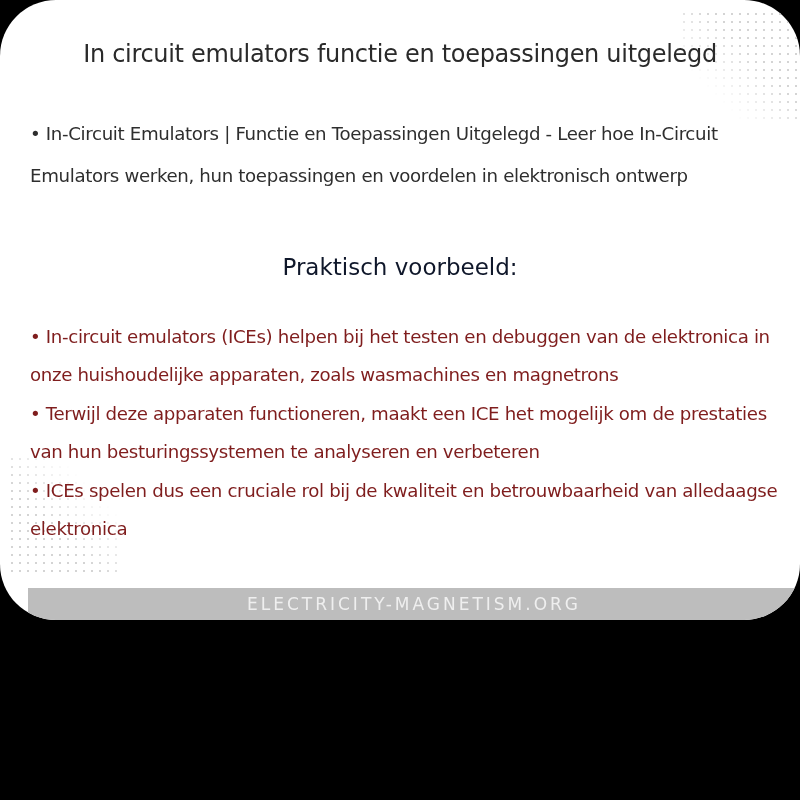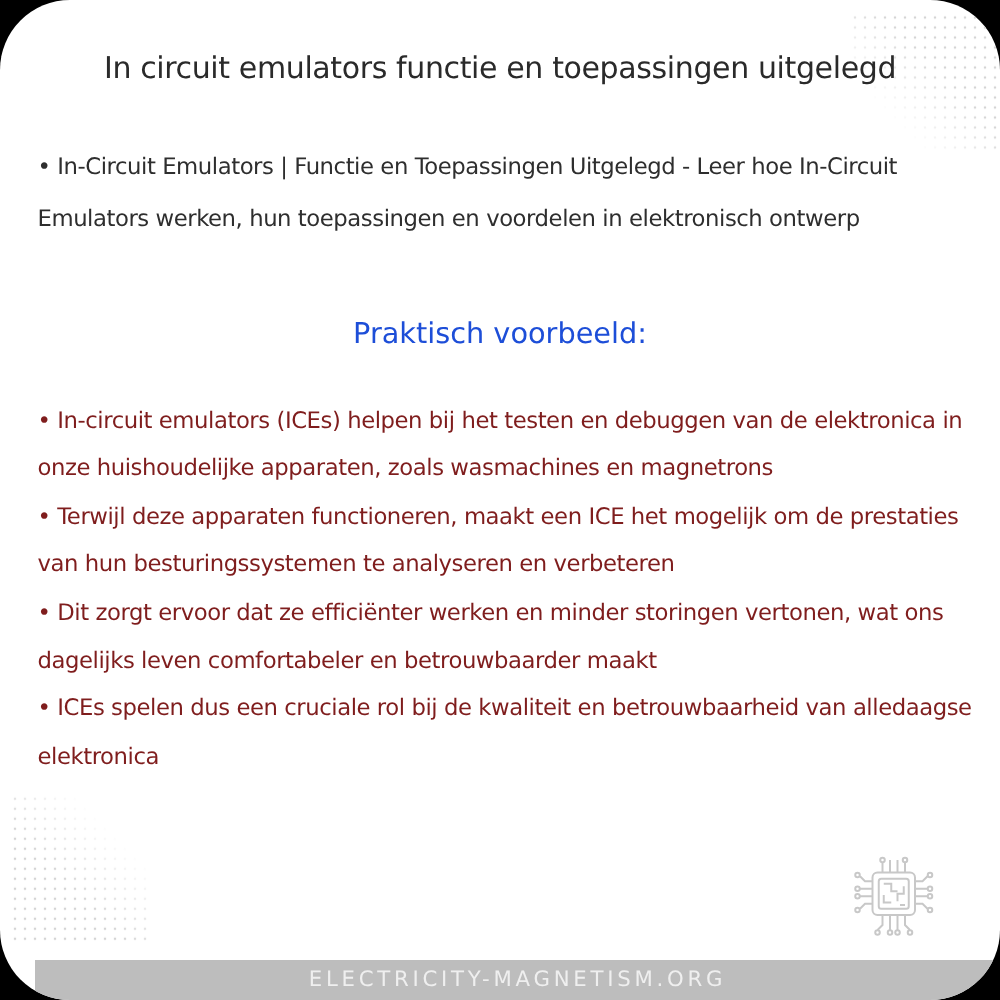--- a/index.html
+++ b/index.html
@@ -1,18 +1,18 @@
 <!DOCTYPE html>
 <html><head>
 <meta charset="utf-8">
 <style>
   html, body { margin:0; padding:0; background:#000; }
   body { width:800px; height:800px; overflow:hidden; position:relative; font-family:"DejaVu Sans", sans-serif; }
   .card {
-    position:absolute; left:0; top:0; width:800px; height:800px;
+    position:absolute; left:0; top:0; width:800px; height:620px;
     background:#ffffff; border-radius:56px; overflow:hidden;
   }
   .dots-tr {
     position:absolute; right:0; top:10px; width:120px; height:110px;
     background-image: radial-gradient(circle, #d4d4d4 1px, transparent 1.3px);
     background-size:8px 8px;
     -webkit-mask-image: linear-gradient(225deg, #000 40%, transparent 75%);
             mask-image: linear-gradient(225deg, #000 40%, transparent 75%);
   }
   .dots-bl {
@@ -25,21 +25,21 @@
   .title {
     position:absolute; left:0; right:0; top:40px; text-align:center;
     font-size:24px; color:#2a2a2a; letter-spacing:-0.3px;
   }
   .intro {
     position:absolute; left:30px; right:20px; top:113px;
     font-size:18.2px; line-height:42px; color:#2e2e2e; letter-spacing:-0.35px;
   }
   .section-heading {
     position:absolute; left:0; right:0; top:254px; text-align:center;
-    font-size:23px; color:#1d4ed8;
+    font-size:23px; color:#0f172a;
   }
   .bullets {
     position:absolute; left:30px; right:18px; top:318px;
     font-size:18.2px; line-height:38.4px; color:#7f1d1d; letter-spacing:-0.35px;
   }
   .bullets p, .intro p { margin:0; }
   .chip-icon { position:absolute; left:676px; top:680px; width:80px; height:80px; }
   .footer {
     position:absolute; left:0; right:0; bottom:0; height:32px;
     background:#bdbdbd; color:#efefef; text-align:center;
@@ -57,21 +57,20 @@
 
   <div class="intro">
     <p><span>•</span> <span>In-Circuit Emulators | Functie en Toepassingen Uitgelegd - Leer hoe In-Circuit Emulators werken, hun toepassingen en voordelen in elektronisch ontwerp</span></p>
   </div>
 
   <div class="section-heading">Praktisch voorbeeld:</div>
 
   <div class="bullets">
     <p><span>•</span> <span>In-circuit emulators (ICEs) helpen bij het testen en debuggen van de elektronica in onze huishoudelijke apparaten, zoals wasmachines en magnetrons</span></p>
     <p><span>•</span> <span>Terwijl deze apparaten functioneren, maakt een ICE het mogelijk om de prestaties van hun besturingssystemen te analyseren en verbeteren</span></p>
-    <p><span>•</span> <span>Dit zorgt ervoor dat ze efficiënter werken en minder storingen vertonen, wat ons dagelijks leven comfortabeler en betrouwbaarder maakt</span></p>
     <p><span>•</span> <span>ICEs spelen dus een cruciale rol bij de kwaliteit en betrouwbaarheid van alledaagse elektronica</span></p>
   </div>
 
   <svg class="chip-icon" viewBox="0 0 80 80" fill="none" stroke="#c8c8c8" stroke-width="1.6">
     <rect x="22" y="18" width="34" height="34" rx="4"></rect>
     <rect x="27" y="23" width="24" height="24" rx="2"></rect>
     <path d="M31 27 h6 v6 h5 M47 29 v6 h-5 v6 M31 36 v6 h6 M44 44 h4"></path>
     <path d="M30 18 v-8 M36 18 v-10 M42 18 v-10 M48 18 v-8"></path>
     <circle cx="30" cy="8" r="1.8"></circle>
       <circle cx="48" cy="8" r="1.8"></circle>

